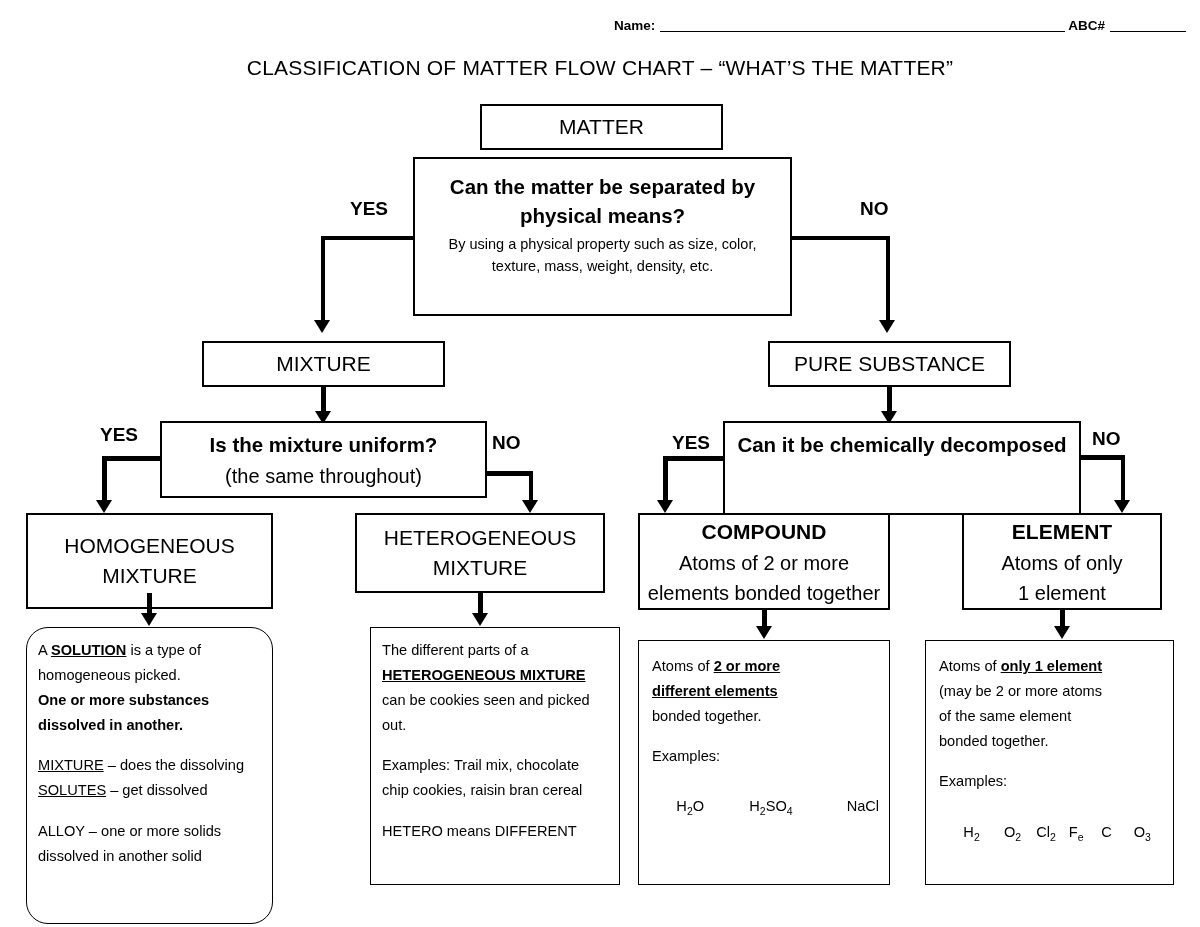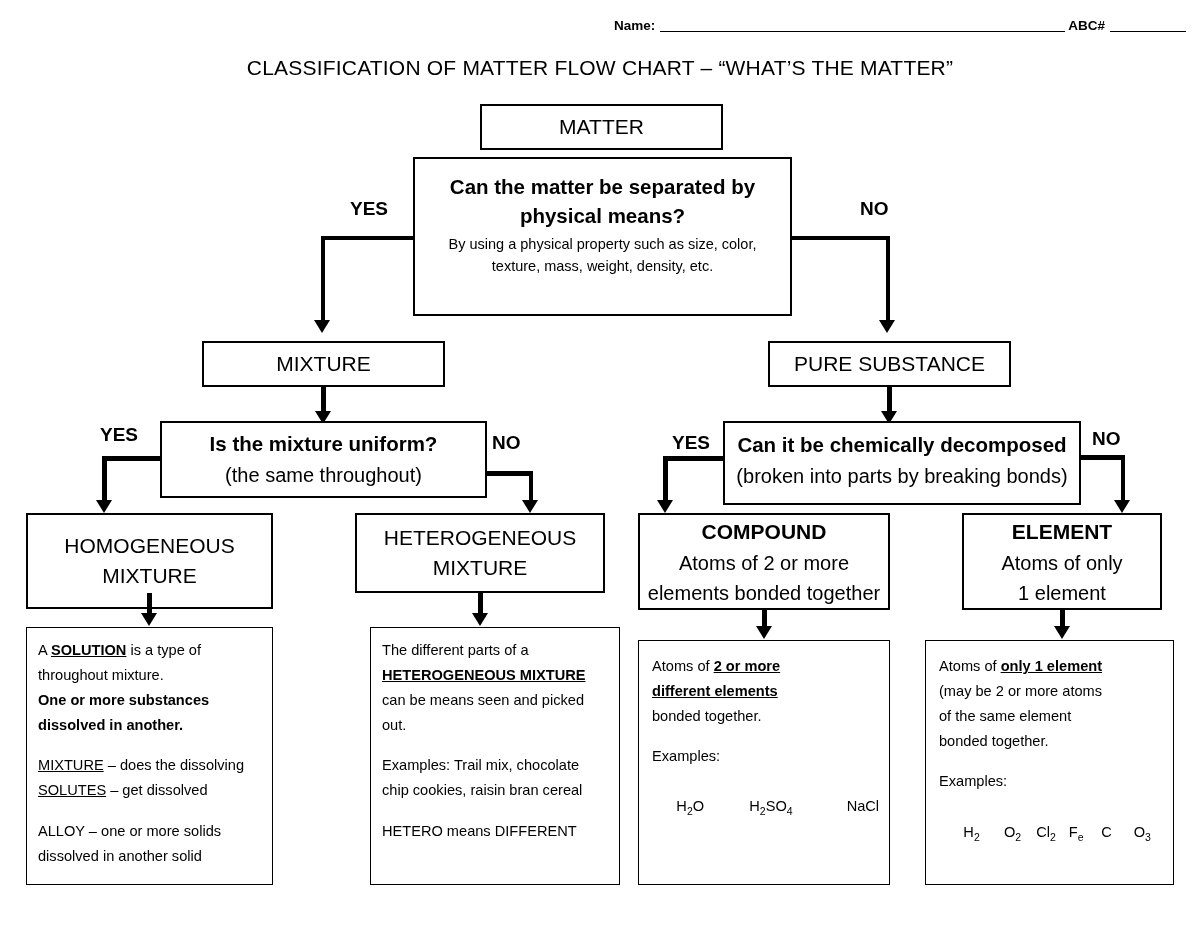--- a/index.html
+++ b/index.html
@@ -174,38 +174,37 @@
   </div>
   <div class="seg" style="left:321px; top:387px; width:4.5px; height:26px;"></div>
   <div class="arrow-d" style="left:314.8px; top:411px;"></div>
 
   <div class="box" style="left:768px; top:341px; width:243px; height:46px;">
     <span class="ln t-plain">PURE SUBSTANCE</span>
   </div>
   <div class="seg" style="left:887px; top:387px; width:4.5px; height:26px;"></div>
   <div class="arrow-d" style="left:880.8px; top:411px;"></div>
 
-  <div class="box" style="left:160px; top:421px; width:327px; height:77px; justify-content:center; padding-top:0;">
+  <div class="box" style="left:160px; top:421px; width:327px; height:77px; justify-content:flex-start; padding-top:7px;">
     <span class="ln t-q">Is the mixture uniform?</span>
     <span class="ln t-mid" style="margin-top:2px;">(the same throughout)</span>
   </div>
 
   <div class="seg" style="left:104px; top:456px; width:58px; height:4.5px;"></div>
   <div class="seg" style="left:102px; top:456px; width:4.5px; height:45px;"></div>
   <div class="arrow-d" style="left:95.8px; top:500px;"></div>
   <div class="tag" style="left:100px; top:424px;">YES</div>
 
   <div class="seg" style="left:485px; top:471px; width:48px; height:4.5px;"></div>
   <div class="seg" style="left:528.5px; top:471px; width:4.5px; height:30px;"></div>
   <div class="arrow-d" style="left:522.3px; top:500px;"></div>
   <div class="tag" style="left:492px; top:432px;">NO</div>
 
-  <div class="box" style="left:723px; top:421px; width:358px; height:84px; justify-content:flex-start; padding-top:7px;">
+  <div class="box" style="left:723px; top:421px; width:358px; height:94px; justify-content:flex-start; padding-top:7px;">
     <span class="ln t-q">Can it be chemically decomposed</span>
-    <span class="ln t-mid" style="margin-top:2px;">(broken into parts by breaking bonds)</span>
   </div>
 
   <div class="seg" style="left:665px; top:456px; width:60px; height:4.5px;"></div>
   <div class="seg" style="left:663px; top:456px; width:4.5px; height:45px;"></div>
   <div class="arrow-d" style="left:656.8px; top:500px;"></div>
   <div class="tag" style="left:672px; top:432px;">YES</div>
 
   <div class="seg" style="left:1079px; top:455px; width:46px; height:4.5px;"></div>
   <div class="seg" style="left:1120.5px; top:455px; width:4.5px; height:46px;"></div>
   <div class="arrow-d" style="left:1114.3px; top:500px;"></div>
@@ -234,37 +233,37 @@
   <div class="arrow-d" style="left:755.8px; top:626px;"></div>
 
   <div class="box" style="left:962px; top:513px; width:200px; height:97px; justify-content:flex-start; padding-top:5px;">
     <span class="ln t-head">ELEMENT</span>
     <span class="ln t-mid" style="margin-top:4px;">Atoms of only</span>
     <span class="ln t-mid">1 element</span>
   </div>
   <div class="seg" style="left:1060px; top:610px; width:4.5px; height:18px;"></div>
   <div class="arrow-d" style="left:1053.8px; top:626px;"></div>
 
-  <div class="panel" style="left:26px; top:627px; width:247px; height:258px;">
+  <div class="panel" style="left:26px; top:627px; width:247px; height:297px;border-radius:22px;">
     <p><span>A </span><span class="ub">SOLUTION</span><span> is a type of</span></p>
-    <p>throughout mixture.</p>
+    <p>homogeneous picked.</p>
     <p class="b">One or more substances</p>
     <p class="b">dissolved in another.</p>
     <div class="gap"></div>
     <p><span class="u">MIXTURE</span><span> – does the dissolving</span></p>
     <p><span class="u">SOLUTES</span><span> – get dissolved</span></p>
     <div class="gap"></div>
     <p>ALLOY – one or more solids</p>
     <p>dissolved in another solid</p>
   </div>
 
   <div class="panel" style="left:370px; top:627px; width:250px; height:258px;">
     <p>The different parts of a</p>
     <p class="ub">HETEROGENEOUS MIXTURE</p>
-    <p>can be means seen and picked</p>
+    <p>can be cookies seen and picked</p>
     <p>out.</p>
     <div class="gap"></div>
     <p>Examples: Trail mix, chocolate</p>
     <p>chip cookies, raisin bran cereal</p>
     <div class="gap"></div>
     <p>HETERO means DIFFERENT</p>
   </div>
 
   <div class="panel pad-lg" style="left:638px; top:640px; width:252px; height:245px;">
     <p><span>Atoms of </span><span class="ub">2 or more</span></p>

